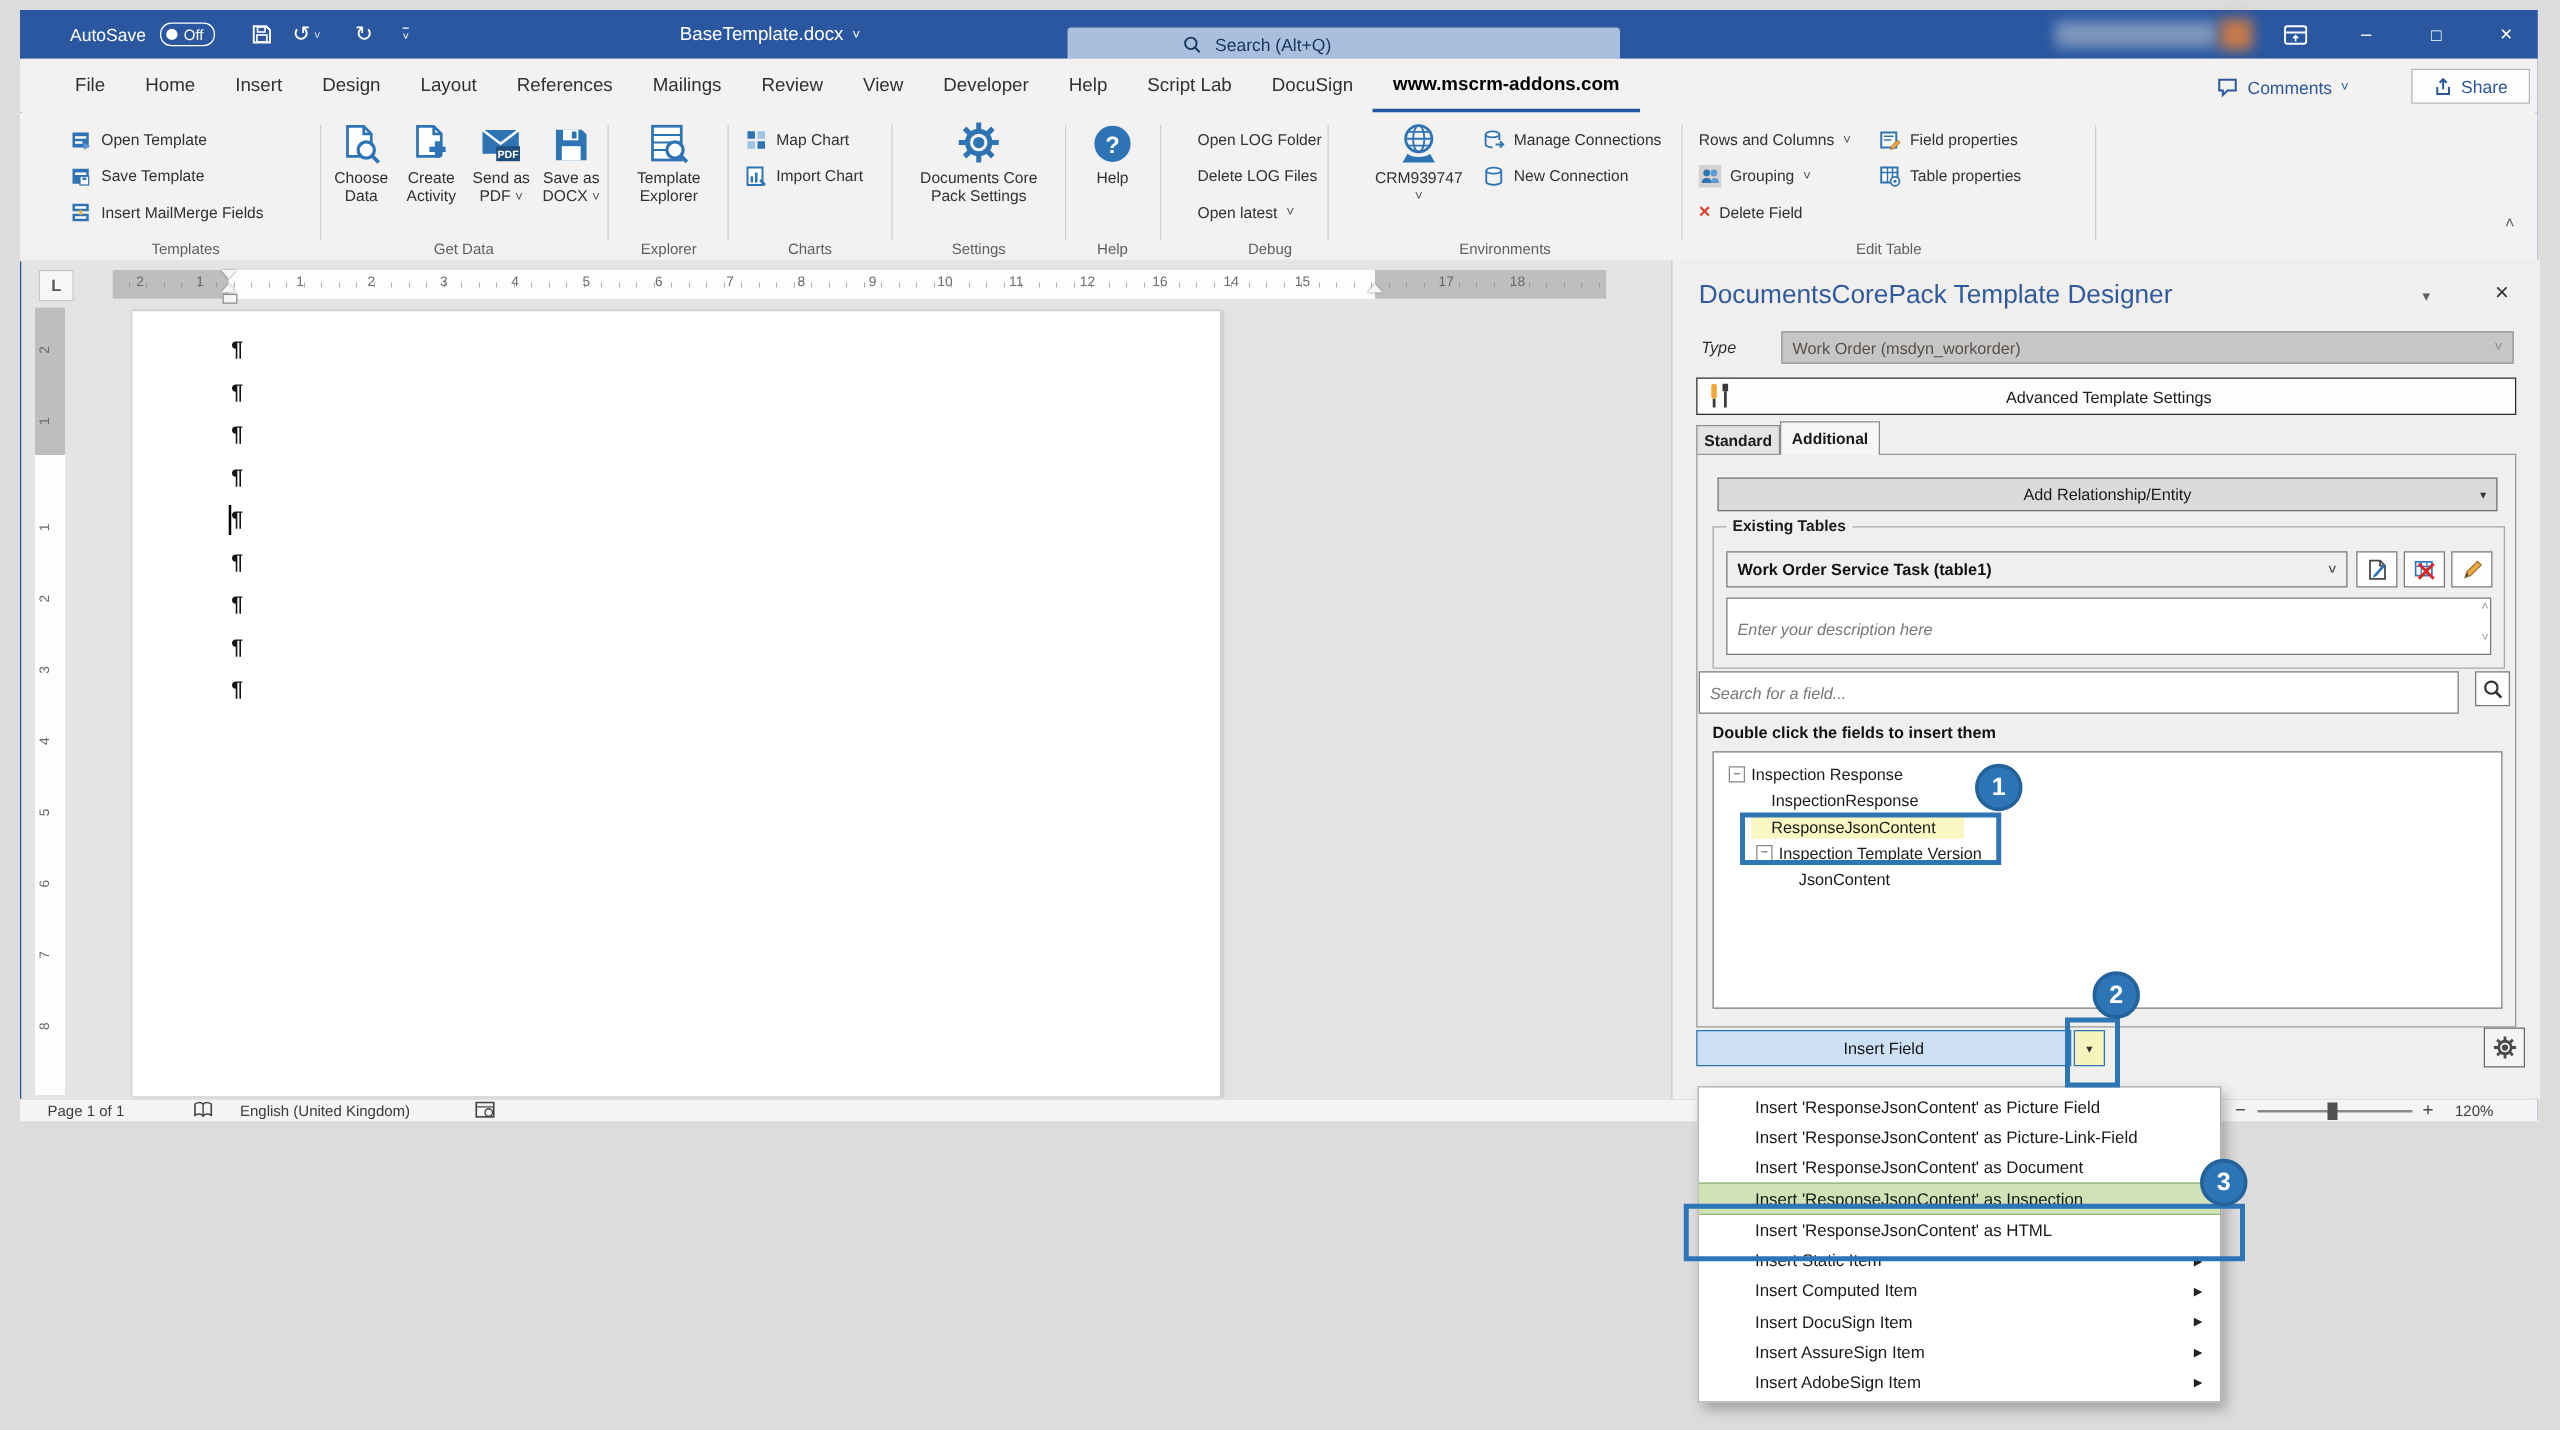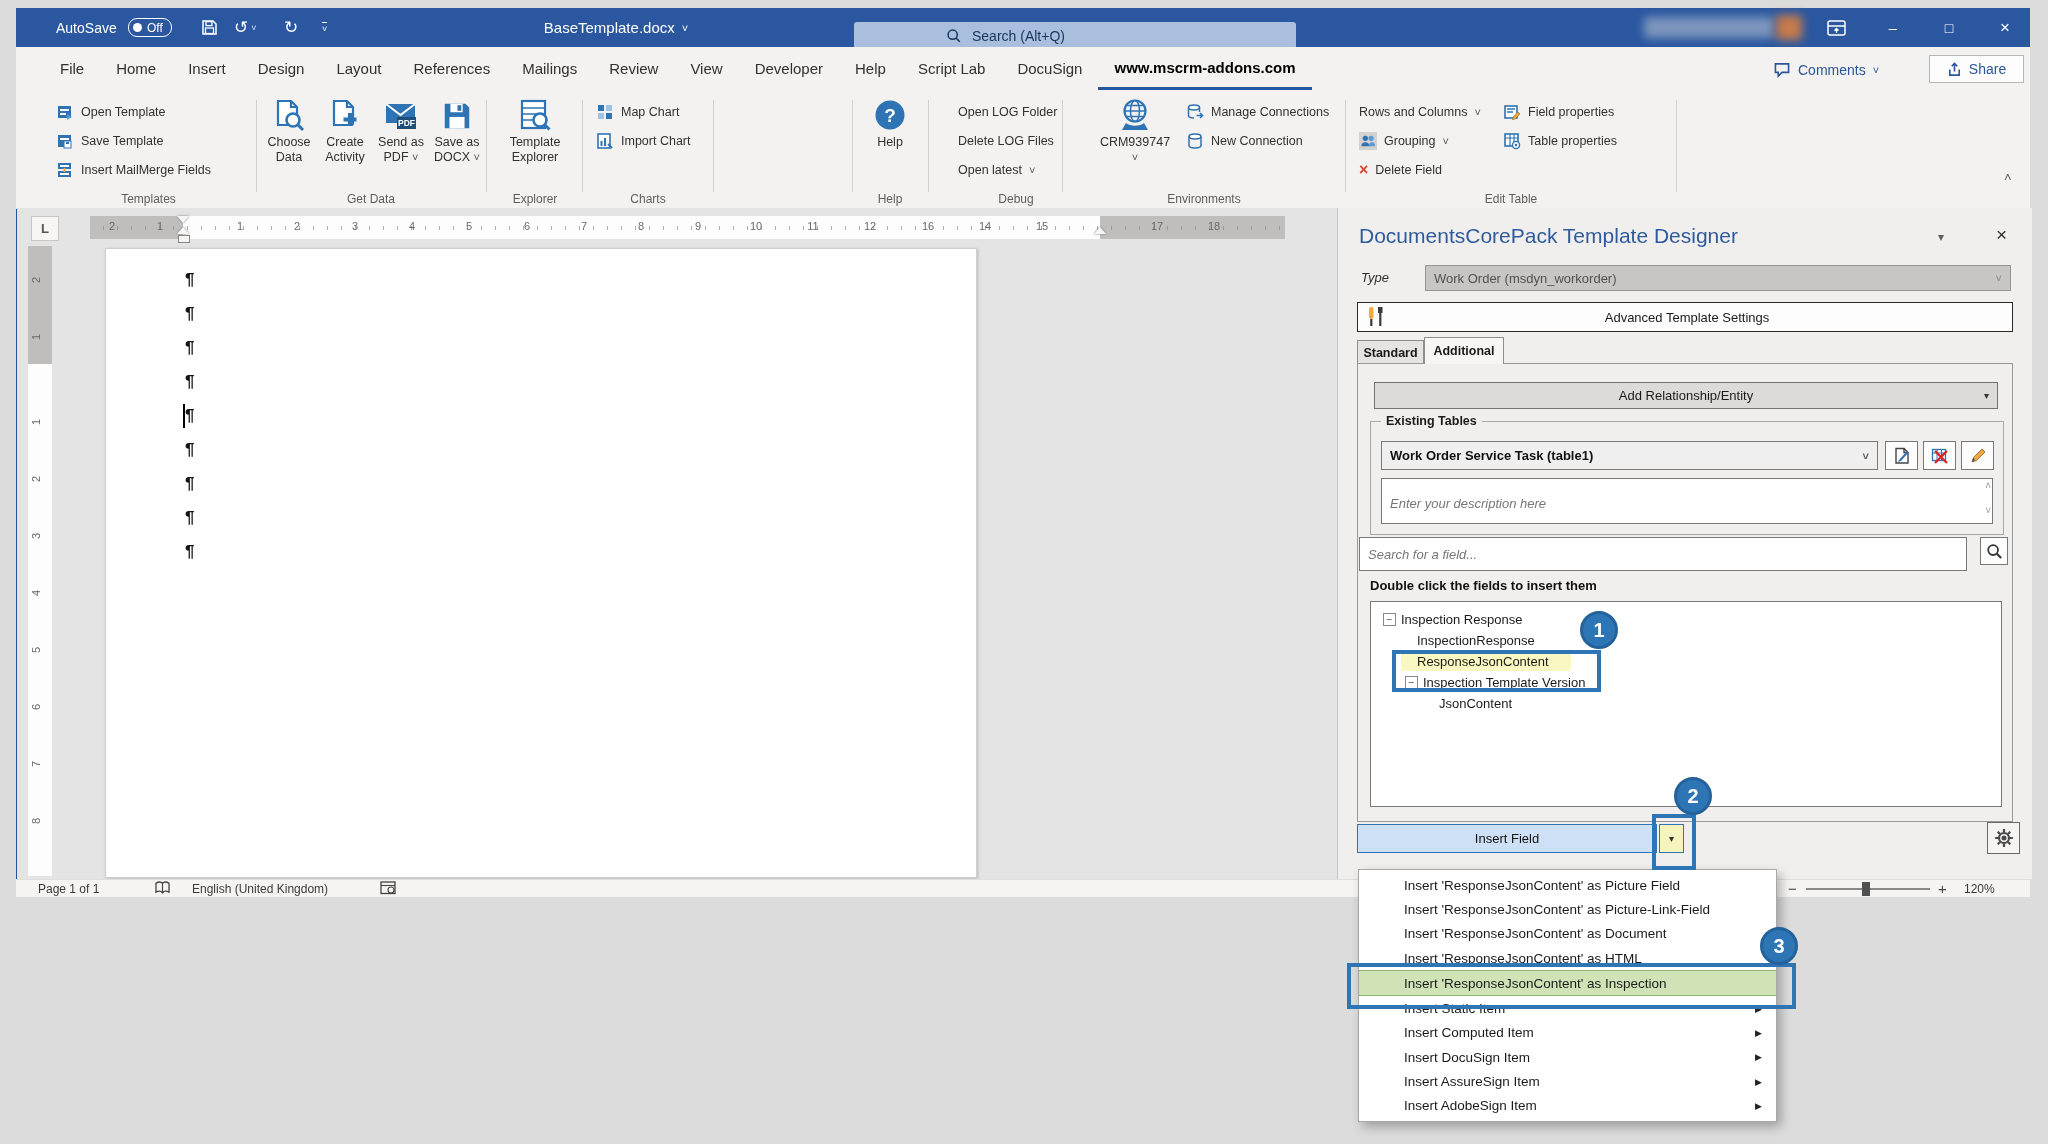--- a/index.html
+++ b/index.html
@@ -295,20 +295,36 @@
             <rect x="4.5" y="9" width="2" height="5" fill="#2e74b5"></rect>
             <rect x="8" y="6" width="2" height="8" fill="#2e74b5"></rect>
             <path d="M12 12l4 4" stroke="#2e74b5" stroke-width="2"></path>
           </svg>
         <span>Import Chart</span>
       </div>
       <div class="glabel">Charts</div>
     </div>
     <div class="sep" style="left:697px;"></div>
 
+    <div class="rg" style="left:705px;width:124px;">
+      <div class="bigbtn" style="left:7px;width:110px;">
+        <span class="ic">
+            <svg width="36" height="36" viewBox="0 0 36 36">
+              <g fill="none" stroke="#2e74b5" stroke-width="4">
+                <circle cx="18" cy="18" r="9"></circle>
+                <path d="M18 2v6M18 28v6M2 18h6M28 18h6M6.7 6.7l4.2 4.2M25.1 25.1l4.2 4.2M29.3 6.7l-4.2 4.2M11 25.1l-4.3 4.2"></path>
+              </g>
+              <circle cx="18" cy="18" r="4.5" fill="#2e74b5"></circle>
+            </svg>
+          </span>
+        <span>Documents Core</span>
+          <span>Pack Settings</span>
+      </div>
+      <div class="glabel">Settings</div>
+    </div>
     <div class="sep" style="left:836px;"></div>
 
     <div class="rg" style="left:844px;width:60px;">
       <div class="bigbtn" style="left:6px;width:48px;">
         <span class="ic">
             <svg width="34" height="34" viewBox="0 0 34 34">
               <circle cx="17" cy="17" r="14.5" fill="#2e74b5"></circle>
               <text x="17" y="24" text-anchor="middle" font-size="19" font-weight="bold" fill="#fff" font-family="Liberation Sans,sans-serif">?</text>
             </svg>
           </span>
@@ -606,22 +622,22 @@
     <div class="abs" style="left:1790px;top:8px;width:124px;height:2px;background:#8a8886;"></div>
     <div class="abs" style="left:1846px;top:2px;width:8px;height:14px;background:#505050;"></div>
     <span class="abs" style="left:1922px;top:0px;font-size:15px;color:#444;"><span>+</span></span>
     <span class="abs" style="left:1948px;top:2px;">120%</span>
   </div>
 
   <div class="abs ctxmenu">
     <div class="mitem">Insert 'ResponseJsonContent' as Picture Field</div>
     <div class="mitem">Insert 'ResponseJsonContent' as Picture-Link-Field</div>
     <div class="mitem">Insert 'ResponseJsonContent' as Document</div>
+    <div class="mitem green">Insert 'ResponseJsonContent' as Inspection</div>
     <div class="mitem">Insert 'ResponseJsonContent' as HTML</div>
-    <div class="mitem green">Insert 'ResponseJsonContent' as Inspection</div>
     <div class="mitem">
         <span>Insert Static Item</span>
         <span class="subar">▶</span>
       </div>
     <div class="mitem">
         <span>Insert Computed Item</span>
         <span class="subar">▶</span>
       </div>
     <div class="mitem">
         <span>Insert DocuSign Item</span>

